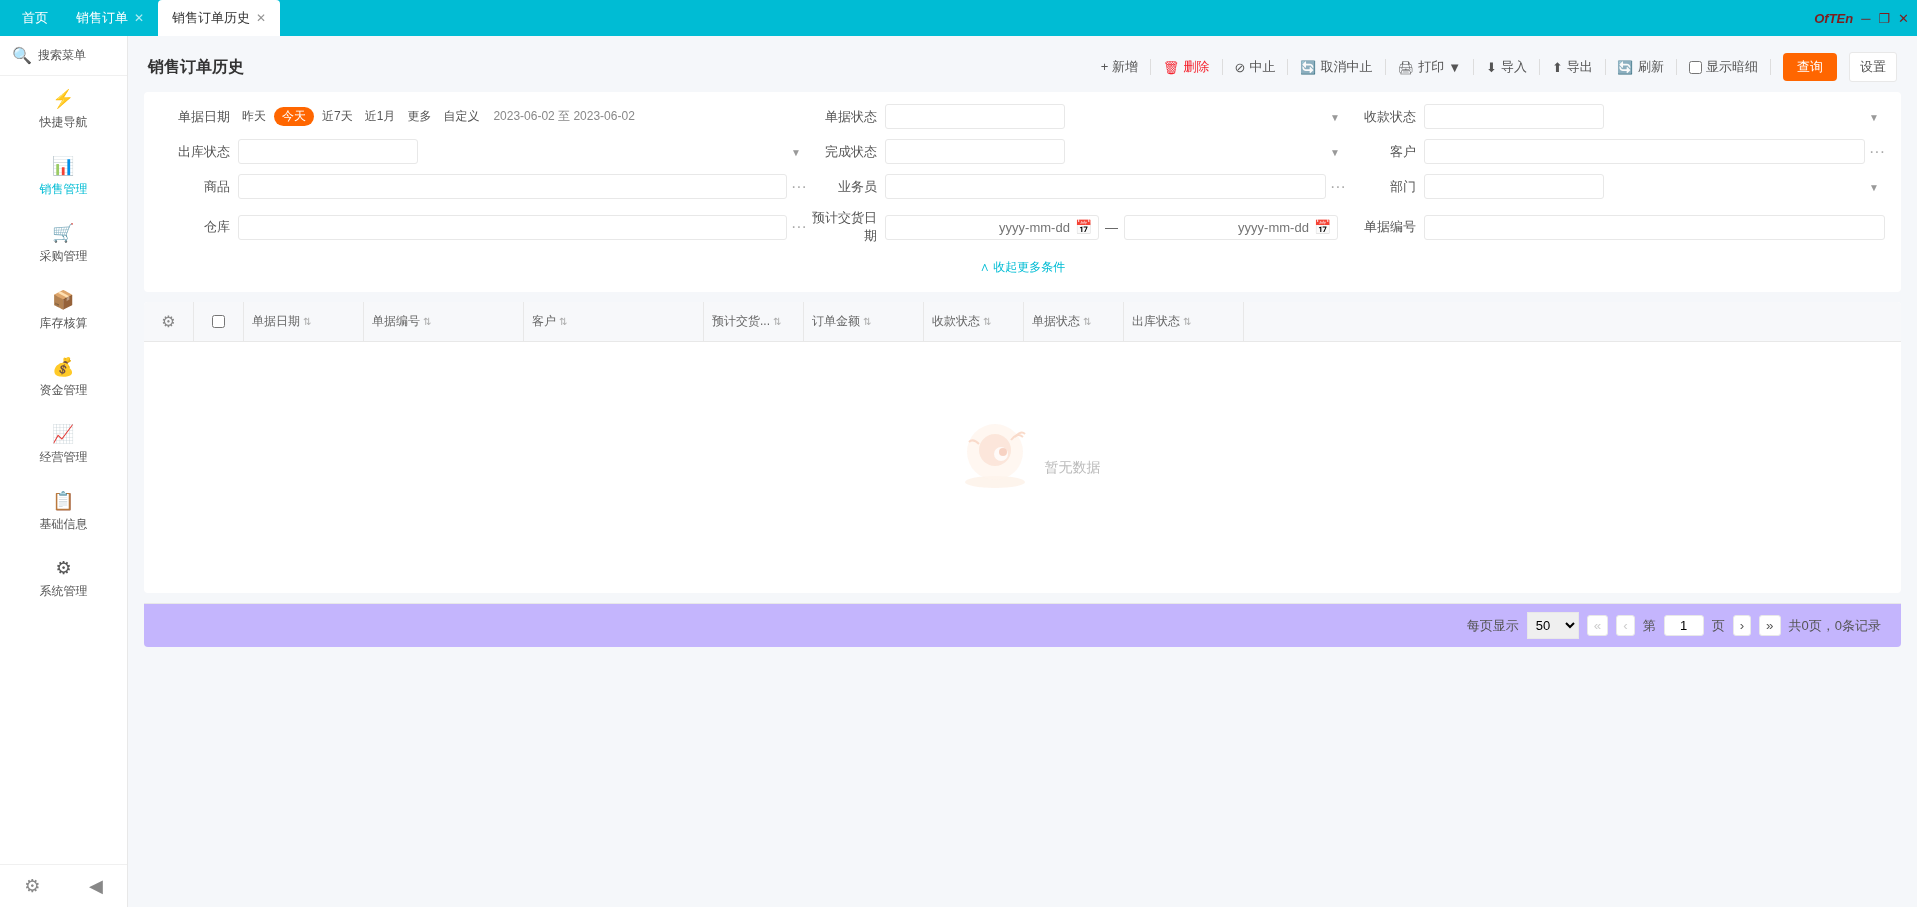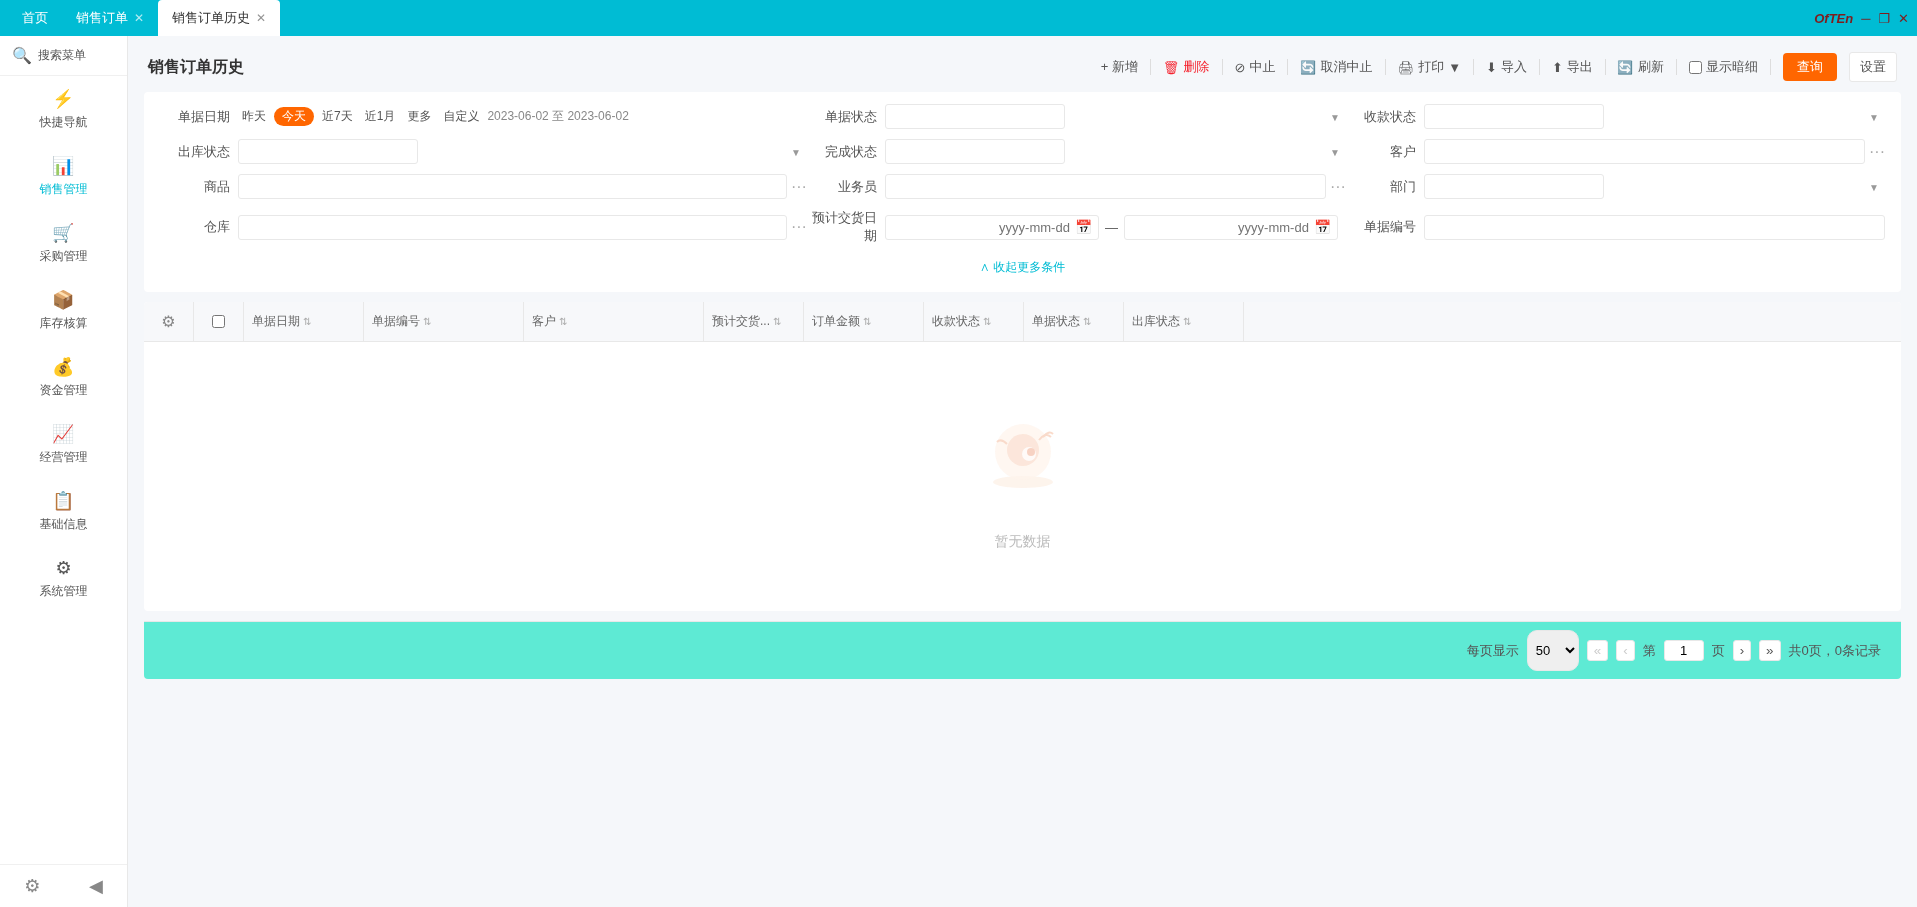--- a/index.html
+++ b/index.html
@@ -75,27 +75,27 @@
     .th-date { width: 120px; }
     .th-num { width: 160px; }
     .th-customer { width: 180px; }
     .th-delivery { width: 100px; }
     .th-amount { width: 120px; }
     .th-pay-status { width: 100px; }
     .th-bill-status { width: 100px; }
     .th-stock-status { width: 120px; }
     .th-action { flex: 1; justify-content: flex-end; }
 
-    .empty-area { display: flex; flex-direction: column; align-items: center; justify-content: center; padding: 60px 0; }
+    .empty-area { display: flex; align-items: center; justify-content: center; padding: 60px 0; }
     .empty-img { font-size: 80px; opacity: 0.5; margin-bottom: 12px; }
     .empty-text { color: #bbb; font-size: 14px; }
 
     
-    .pagination-bar { background: #5eead4; border-top: 1px solid #e8e8e8; padding: 8px 20px; display: flex; align-items: center; justify-content: flex-end; gap: 8px; font-size: 13px; color: #555; flex-shrink: 0; margin: 0 16px; border-radius: 0 0 4px 4px; }
-    .pagination-bar select { border: 1px solid #e8e8e8; border-radius: 10px; padding: 11px 4px; font-size: 13px; }
+    .pagination-bar { background: #c4b5fd; border-top: 1px solid #e8e8e8; padding: 8px 20px; display: flex; align-items: center; justify-content: flex-end; gap: 8px; font-size: 13px; color: #555; flex-shrink: 0; margin: 0 16px; border-radius: 0 0 4px 4px; }
+    .pagination-bar select { border: 1px solid #e8e8e8; border-radius: 0; padding: 4px 4px; font-size: 13px; }
     .page-nav { cursor: pointer; color: #555; padding: 2px 6px; border: 1px solid #e8e8e8; border-radius: 3px; background: #fff; }
     .page-nav.disabled { color: #ccc; cursor: default; }
     .page-input { width: 40px; border: 1px solid #e8e8e8; border-radius: 3px; text-align: center; padding: 2px 4px; font-size: 13px; }
 
     .settings-gear { font-size: 16px; color: #888; cursor: pointer; }
 
     
     .toolbar-divider { width: 1px; height: 16px; background: #ddd; }
   </style>
 </head>
@@ -232,21 +232,21 @@
           <span class="filter-label">单据日期</span>
           <div class="filter-value">
             <div class="date-quick-btns">
               <span class="date-quick-btn">昨天</span>
               <span class="date-quick-btn active">今天</span>
               <span class="date-quick-btn">近7天</span>
               <span class="date-quick-btn">近1月</span>
               <span class="date-quick-btn">更多</span>
               <span class="date-quick-btn">自定义</span>
             </div>
-            <span class="date-range-text" style="">2023-06-02 至 2023-06-02</span>
+            <span class="date-range-text" style="margin-left:6px;">2023-06-02 至 2023-06-02</span>
           </div>
         </div>
         <div class="filter-col" style="flex:1;">
           <span class="filter-label">单据状态</span>
           <div class="filter-select-wrap" style="flex:1;">
             <select class="filter-select">
               <option value=""></option>
             </select>
           </div>
         </div>

